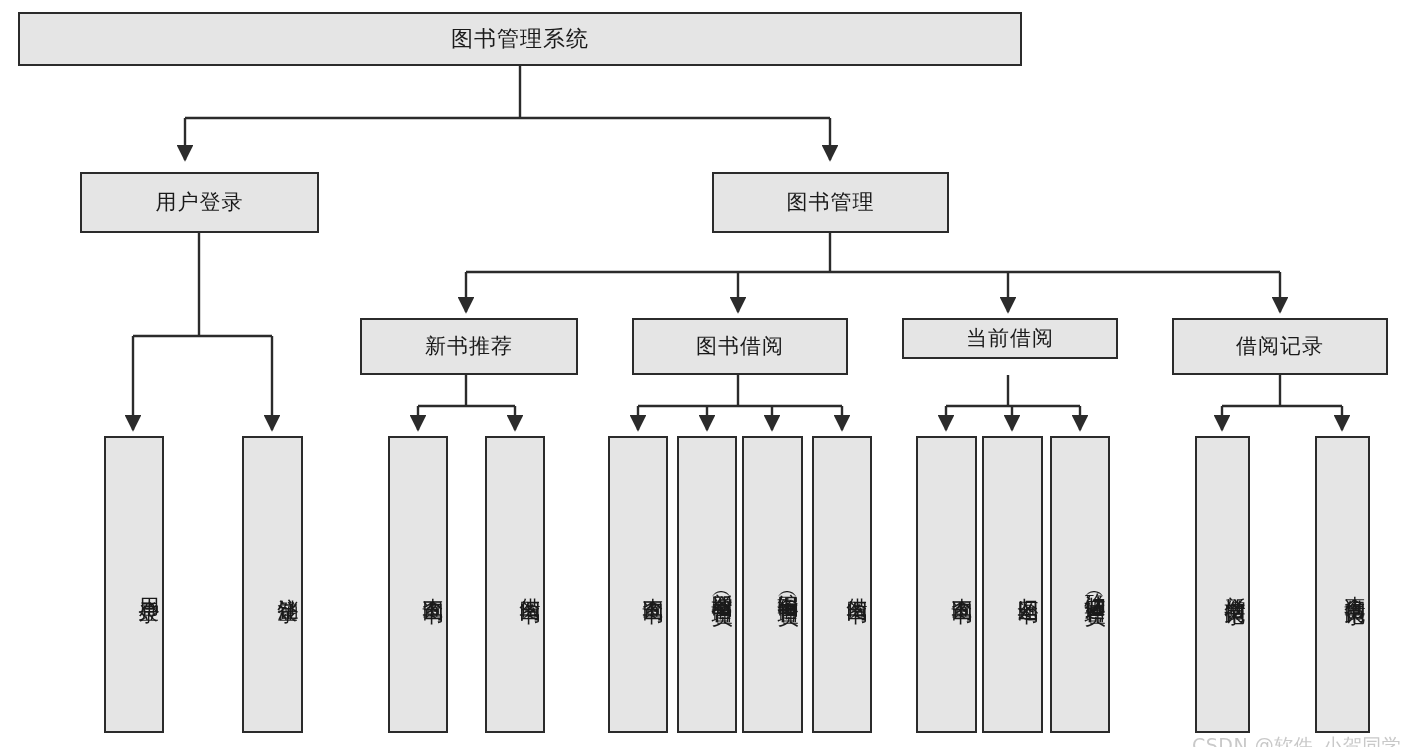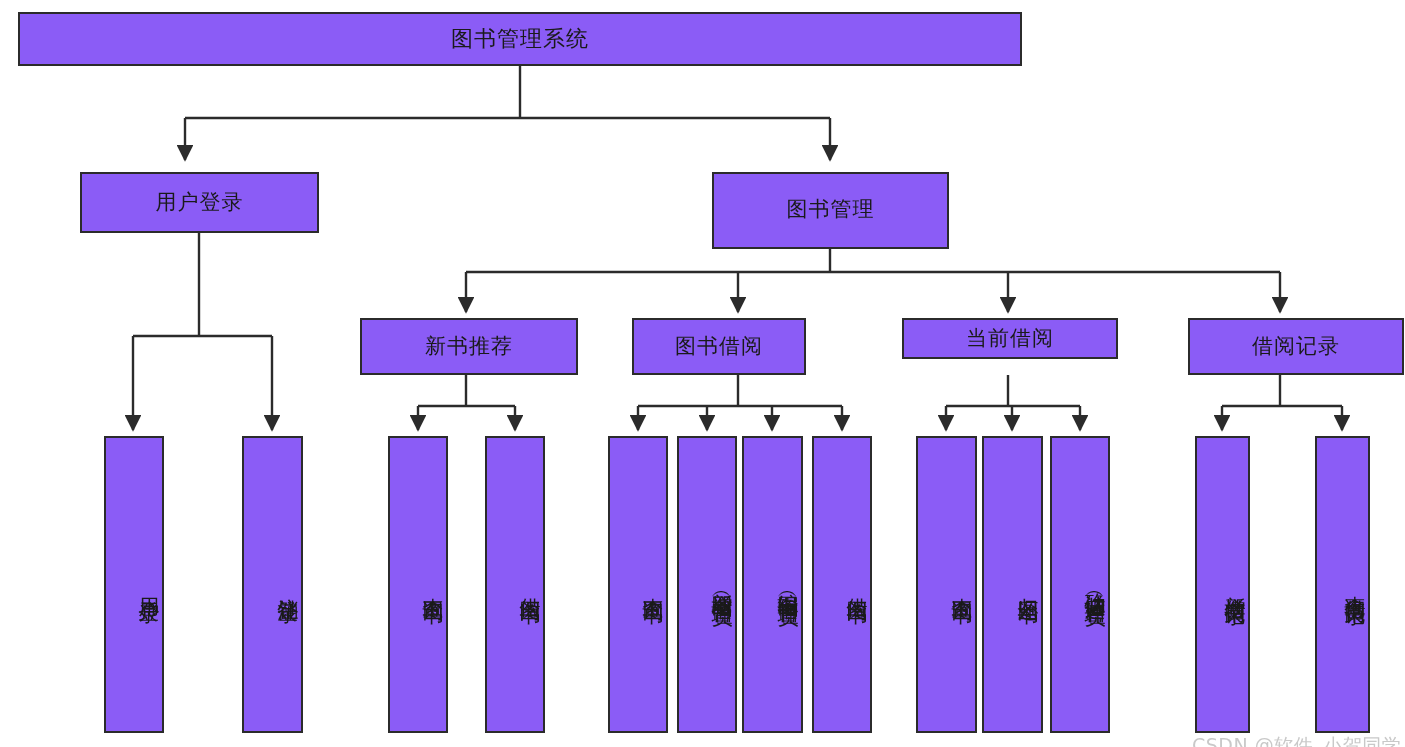--- a/index.html
+++ b/index.html
@@ -22,21 +22,21 @@
     position: absolute;
     left: 0;
     top: 0;
     width: 1405px;
     height: 747px;
     pointer-events: none;
   }
   .node {
     position: absolute;
     box-sizing: border-box;
-    background: #8b5cf6;
+    background: #e5e5e5;
     border: 2px solid #2b2b2b;
     display: flex;
     align-items: center;
     justify-content: center;
     color: #1a1a1a;
   }
   .node.horiz {
     font-size: 21px;
     letter-spacing: 1px;
     line-height: 1.2;
@@ -125,34 +125,34 @@
     </g>
   </svg>
 
   <div class="node horiz root" style="left:18px; top:12px; width:1004px; height:54px;">
     <span>图书管理系统</span>
   </div>
 
   <div class="node horiz" style="left:80px; top:172px; width:239px; height:61px;">
     <span>用户登录</span>
   </div>
-  <div class="node horiz" style="left:712px; top:172px; width:237px; height:77px;font-family:Liberation Mono, monospace;">
+  <div class="node horiz" style="left:712px; top:172px; width:237px; height:61px;">
     <span>图书管理</span>
   </div>
 
   <div class="node horiz" style="left:360px; top:318px; width:218px; height:57px;text-align:center;">
     <span>新书推荐</span>
   </div>
-  <div class="node horiz" style="left:632px; top:318px; width:174px; height:57px;">
+  <div class="node horiz" style="left:632px; top:318px; width:216px; height:57px;">
     <span>图书借阅</span>
   </div>
   <div class="node horiz" style="left:902px; top:318px; width:216px; height:41px;">
     <span>当前借阅</span>
   </div>
-  <div class="node horiz" style="left:1172px; top:318px; width:216px; height:57px;margin-left:16px;">
+  <div class="node horiz" style="left:1172px; top:318px; width:216px; height:57px;">
     <span>借阅记录</span>
   </div>
 
   <div class="node vert" style="left:104px; top:436px; width:60px; height:297px;">
     <span class="vtext">用户登录</span>
   </div>
   <div class="node vert" style="left:242px; top:436px; width:61px; height:297px;">
     <span class="vtext">注销登录</span>
   </div>
 

